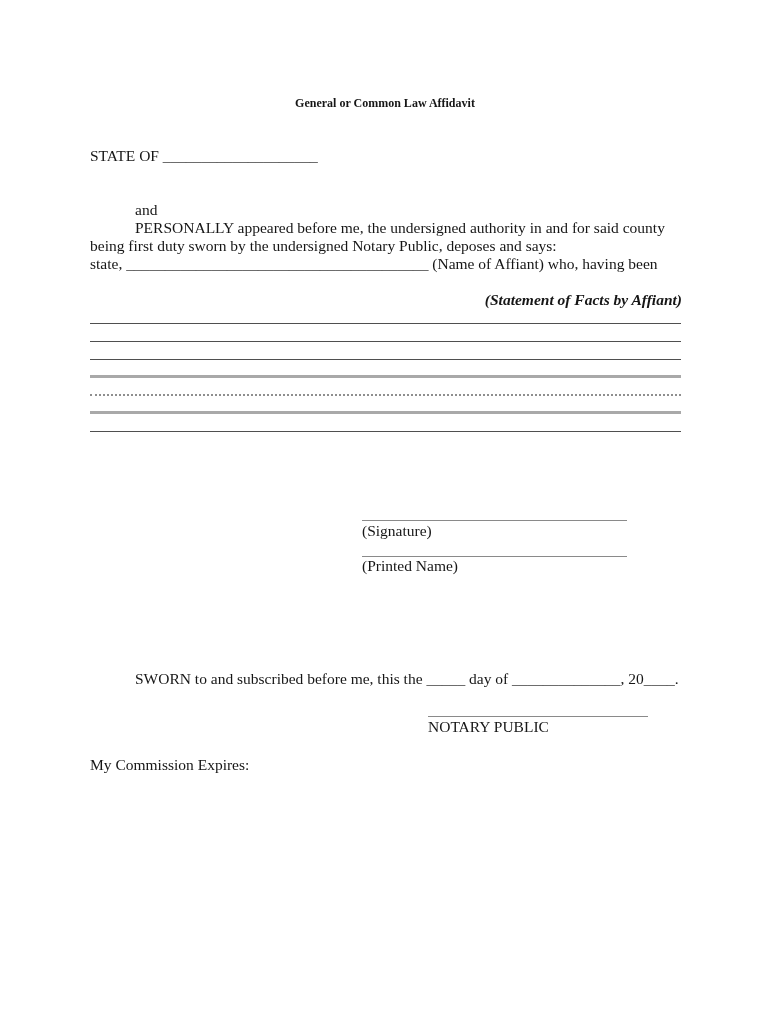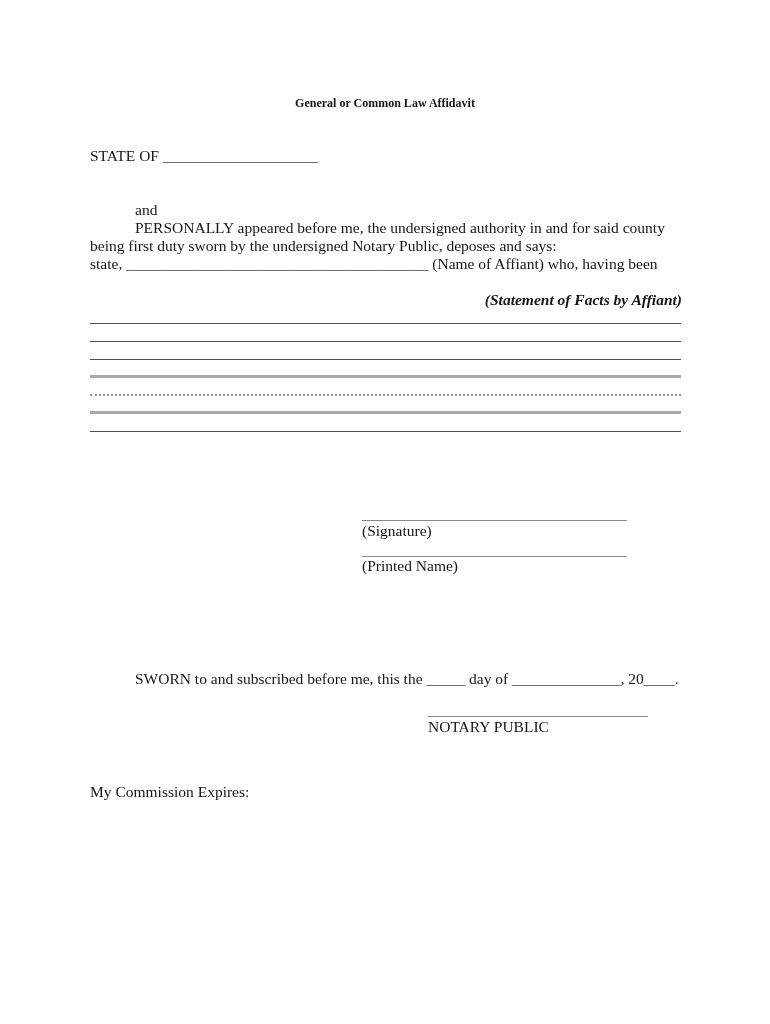--- a/index.html
+++ b/index.html
@@ -75,21 +75,21 @@
   }
   .notary-block {
     position: absolute;
     top: 699px; left: 428px;
     width: 220px; height: 40px;
   }
   .notary-line { position: absolute; top: 0; left: 0; width: 220px; height: 17px; border-bottom: 1.5px solid #8a8a8a; }
   .notary-label{ position: absolute; top: 19px; left: 0; line-height: 18px; }
   .commission {
     position: absolute;
-    top: 783px; left: 90px;
+    top: 756px; left: 90px;
     line-height: 18px;
   }
 </style>
 </head>
 <body>
 
 <div class="page">
 
   <div class="title">General or Common Law Affidavit</div>
 

